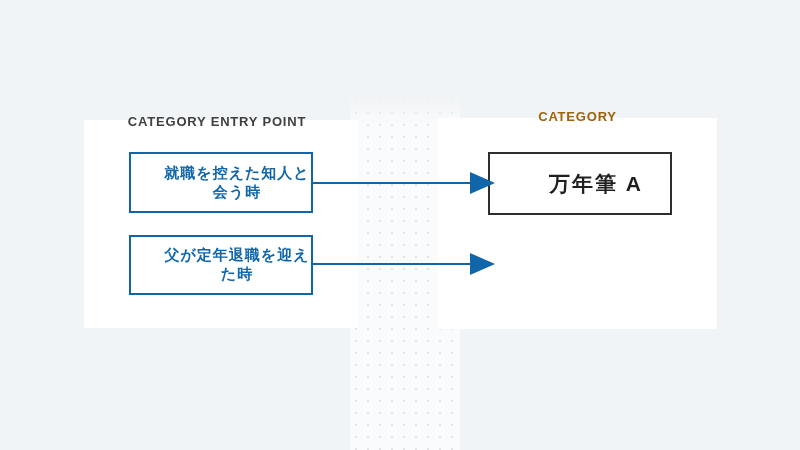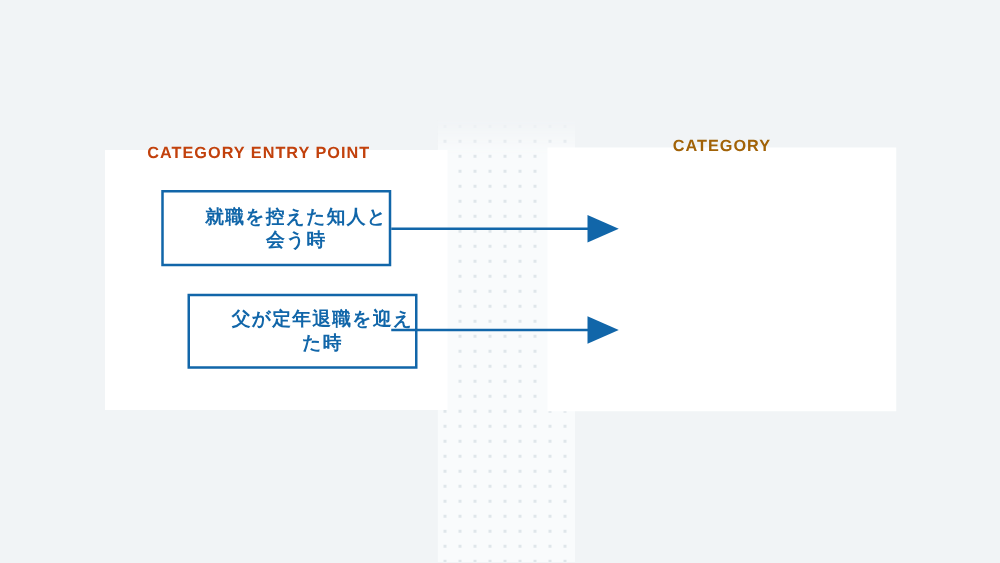--- a/index.html
+++ b/index.html
@@ -22,38 +22,38 @@
   }
 
   .panel { position: absolute; background: #ffffff; }
   .panel-left  { left: 84px;  top: 120px; width: 274px; height: 208px; }
   .panel-right { left: 438px; top: 118px; width: 279px; height: 211px; }
 
   .panel-heading {
     position: absolute; text-align: center;
     font-size: 13px; font-weight: 700; letter-spacing: 0.8px;
   }
-  .heading-left  { left: 70px;  top: 114px; width: 274px; color: #c2410c; }
+  .heading-left  { left: 80px;  top: 114px; width: 274px; color: #404040; }
   .heading-right { left: 438px; top: 109px; width: 279px; color: #a16207; }
 
   .node {
     position: absolute; box-sizing: border-box;
     display: flex; align-items: center; justify-content: center;
     background: #ffffff; text-align: center; padding-left: 32px;
   }
   .node-entry {
     border: 2px solid #1166a9; color: #1166a9;
     font-size: 15px; font-weight: 700; letter-spacing: 1px;
   }
   .node-category {
     border: 2px solid #2e2e2e; color: #1f1f1f;
     font-size: 21px; font-weight: 700; letter-spacing: 2px;
   }
   .entry-1    { left: 129px; top: 152px; width: 184px; height: 61px; }
-  .entry-2    { left: 129px; top: 235px; width: 184px; height: 60px; margin-left: 21px; }
+  .entry-2    { left: 129px; top: 235px; width: 184px; height: 60px; }
   .category-a { left: 488px; top: 152px; width: 184px; height: 63px; }
   .category-b { left: 488px; top: 234px; width: 184px; height: 63px; }
 
   .connector { position: absolute; left: 313px; width: 182px; height: 22px; }
   .connector-1 { top: 172px; }
   .connector-2 { top: 253px; }
   .connector .shaft {
     position: absolute; left: 0; right: 23px; top: 50%;
     height: 2.5px; margin-top: -1.25px; background: #1166a9;
   }
@@ -77,20 +77,23 @@
   <div class="node node-entry entry-1">
     <span>就職を控えた知人と会う時</span>
   </div>
   <div class="node node-entry entry-2">
     <span>父が定年退職を迎えた時</span>
   </div>
 
   <div class="panel panel-right"></div>
   <div class="panel-heading heading-right">CATEGORY</div>
 
+  <div class="node node-category category-a">
+    <span>万年筆 A</span>
+  </div>
 
   <div class="connector connector-1">
     <div class="shaft"></div>
     <div class="head"></div>
   </div>
   <div class="connector connector-2">
     <div class="shaft"></div>
     <div class="head"></div>
   </div>
 

